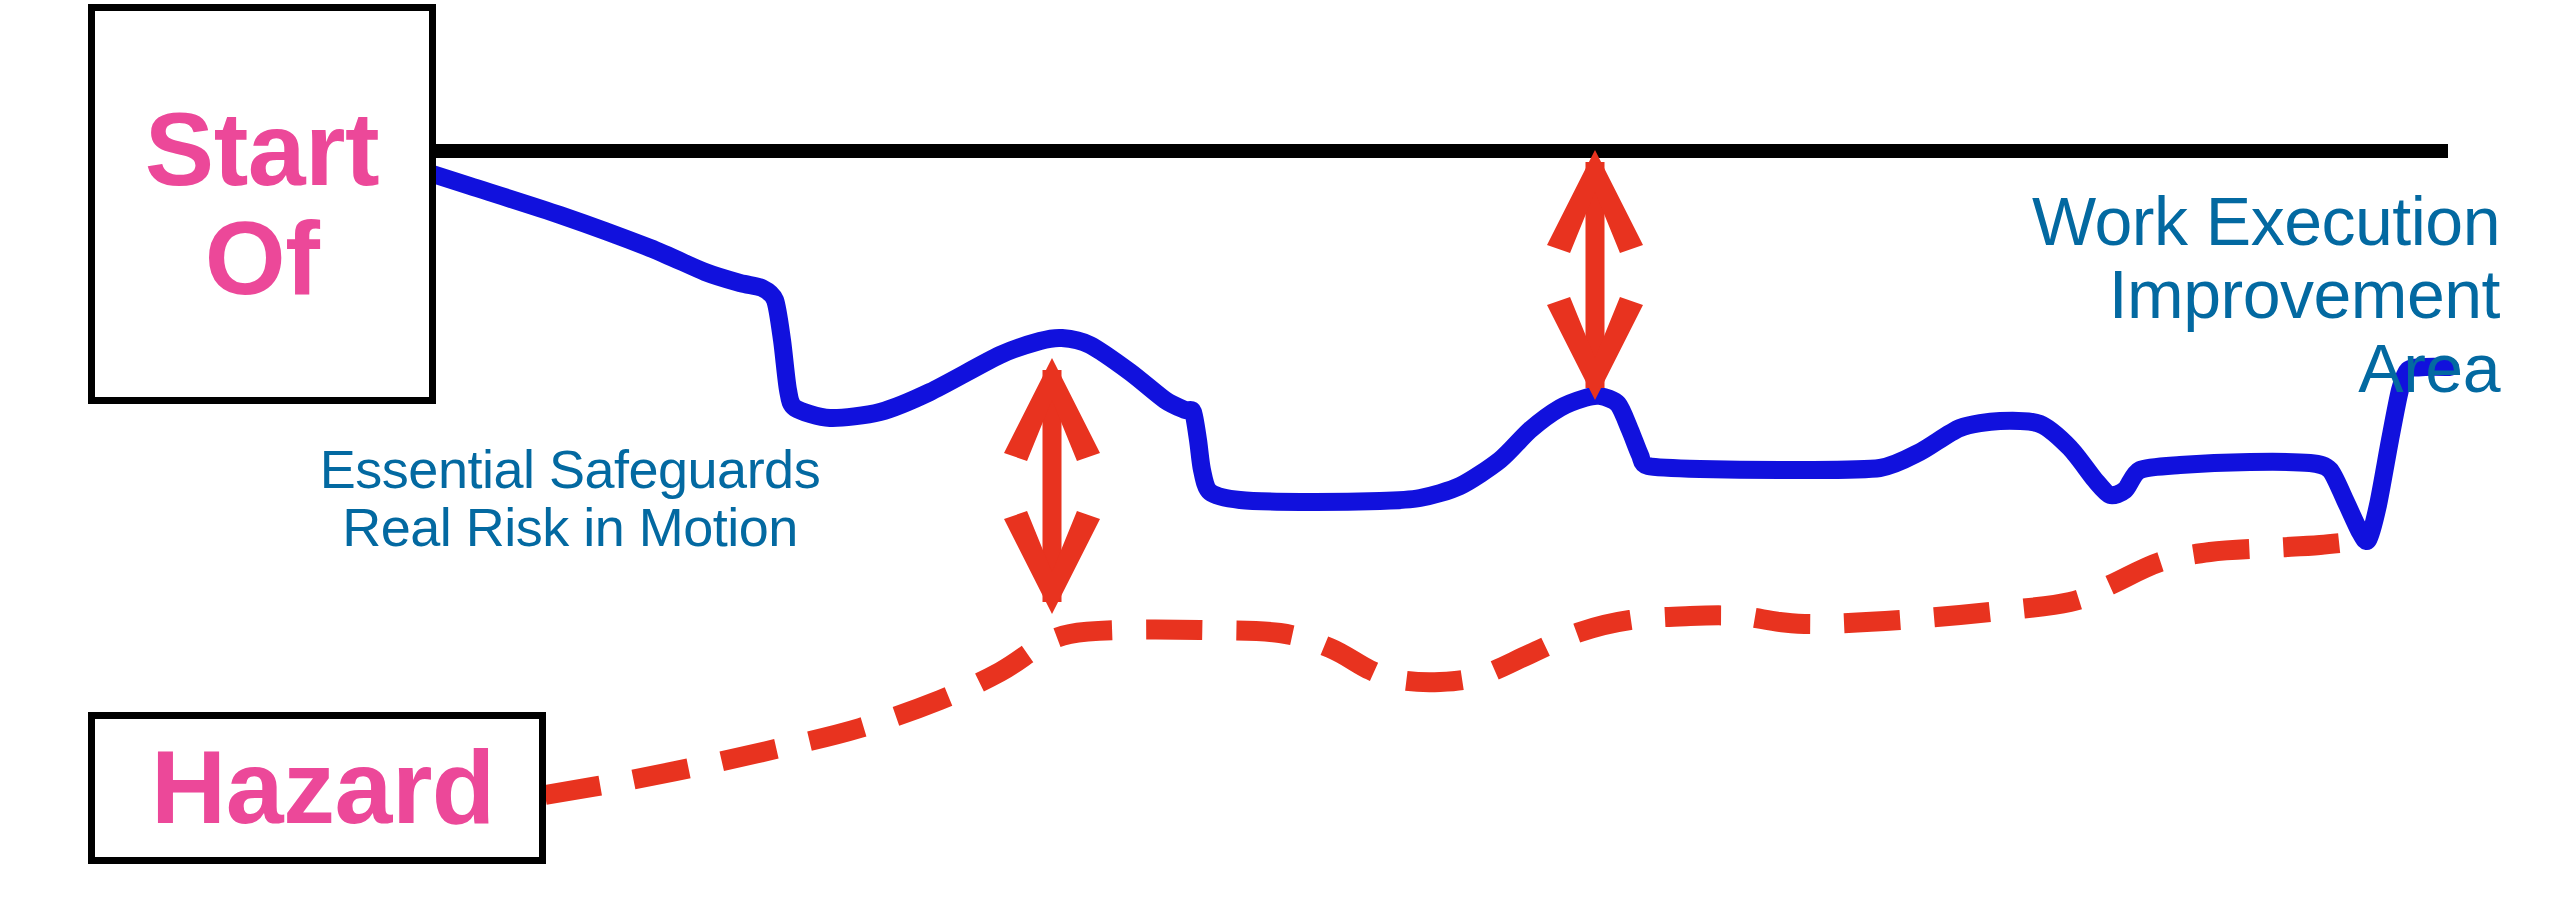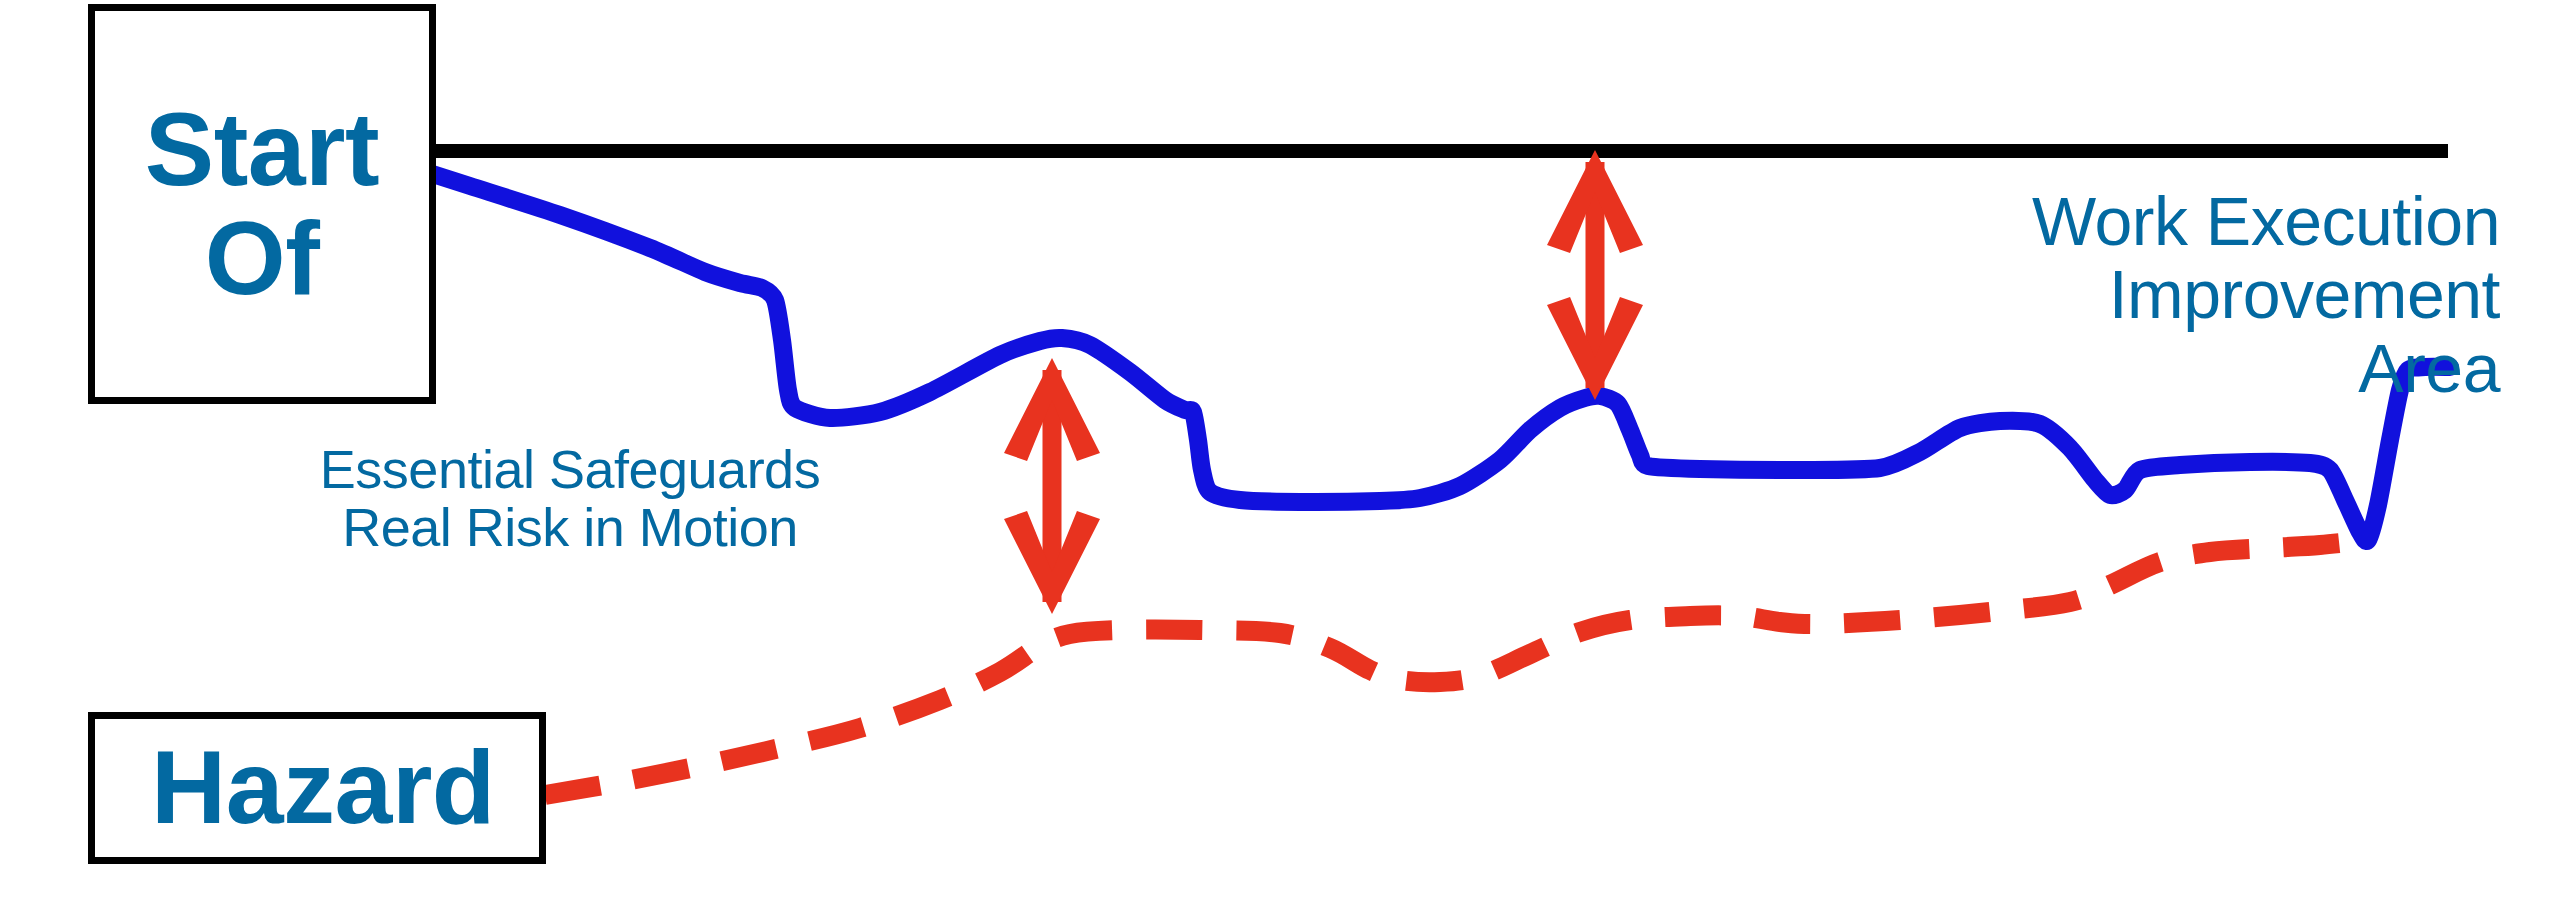--- a/index.html
+++ b/index.html
@@ -26,21 +26,21 @@
   }
   .label-box {
     position: absolute;
     box-sizing: border-box;
     background: #ffffff;
     border: 7px solid #000000;
     display: flex;
     flex-direction: column;
     align-items: center;
     justify-content: center;
-    color: #0369a1;
+    color: #ec4899;
     font-weight: bold;
     letter-spacing: -0.5px;
     line-height: 1.05;
   }
   #start-of-job-box {
     left: 88px;
     top: 4px;
     width: 348px;
     height: 400px;
     font-size: 104px;

